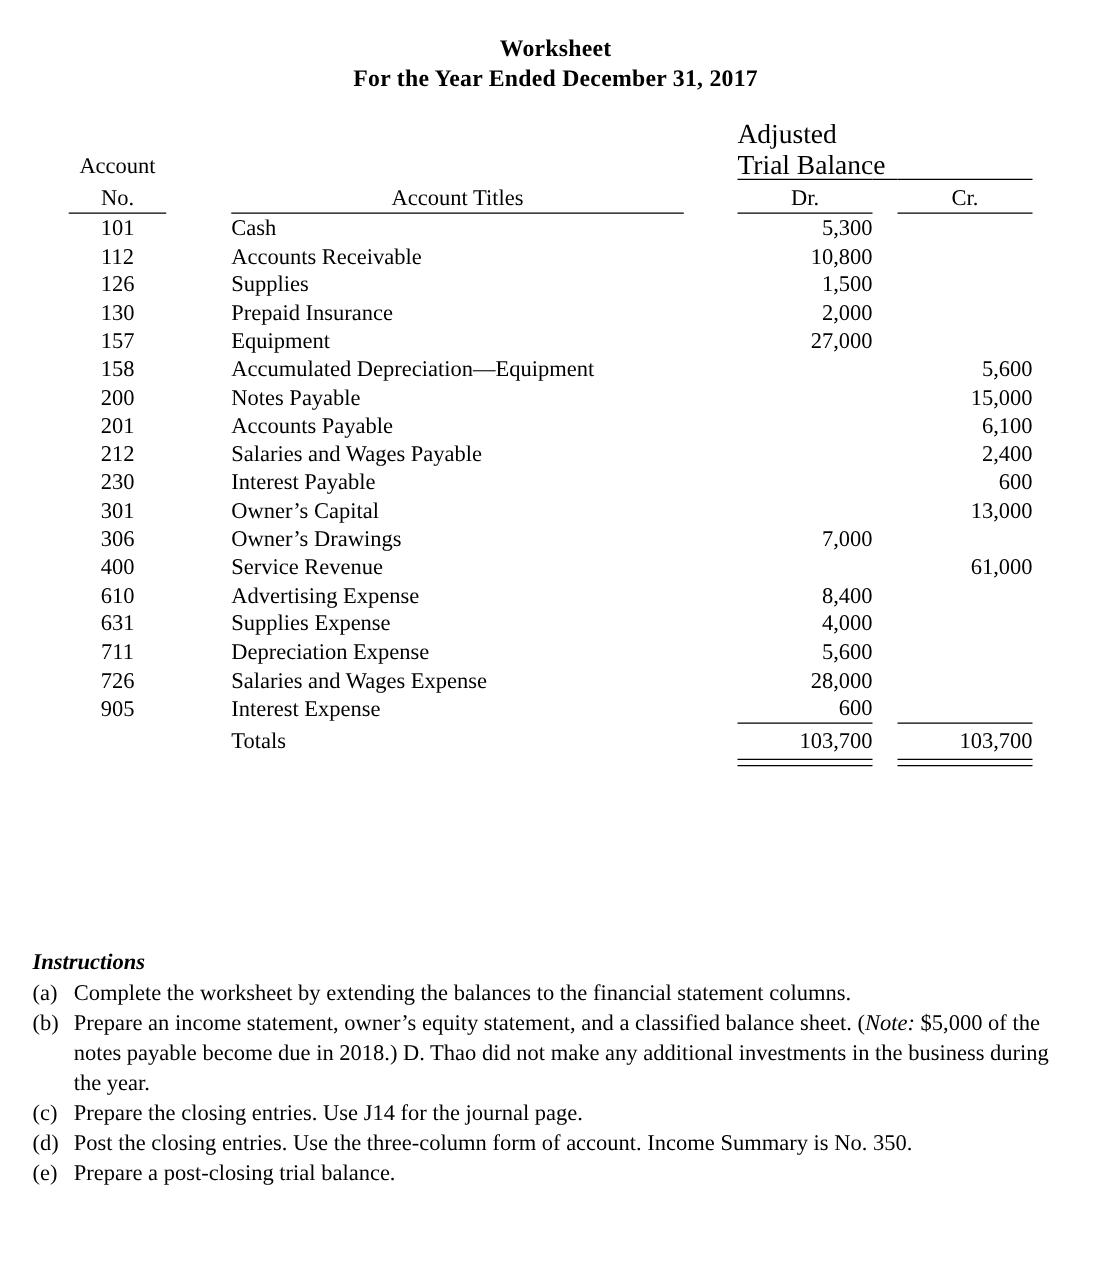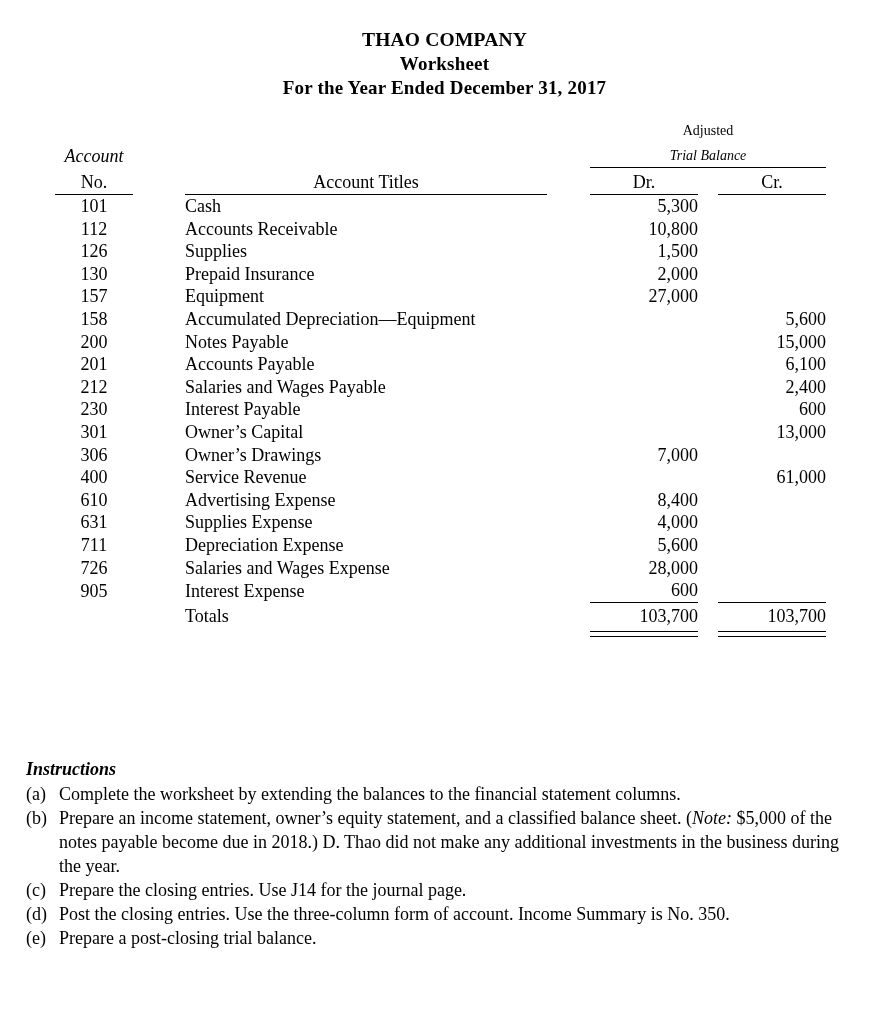--- a/index.html
+++ b/index.html
@@ -59,30 +59,30 @@
   col.c-pad-r { width: 63px; }
 
   
   .hdr-stack {
     text-align: center;
     font-weight: bold;
     font-size: 18px;
     line-height: 23px;
   }
   .hdr-span {
-    text-align: center;
+    text-align: left;
     font-weight: bold;
-    font-size: 14px;
+    font-size: 22px;
     line-height: 23px;
   }
   .rule-bottom { border-bottom: 1.4px solid #000; }
   .rule-bottom-thin { border-bottom: 1.2px solid #000; text-align: center; }
 
   .hdr-row-top td { height: 26px; }
-  .hdr-row-mid td { height: 25px; font-style: italic; }
+  .hdr-row-mid td { height: 25px; }
   .hdr-row-sub td { height: 26px; }
 
   
   tr.data-row td { height: 22.6px; line-height: 22.6px; }
   .cell-no {
     text-align: center;
     font-size: 18px;
   }
   .cell-title {
     text-align: left;
@@ -149,21 +149,20 @@
   .instr-text.justify {
     text-align: justify;
     text-justify: inter-word;
   }
   .instr-text i { font-style: italic; }
 </style>
 </head>
 <body>
 
 <div class="title-block">
-  <div class="title-line company">THAO COMPANY</div>
   <div class="title-line">Worksheet</div>
   <div class="title-line">For the Year Ended December 31, 2017</div>
 </div>
 
 <div class="sheet">
   <table class="ws">
     <colgroup>
       <col class="c-pad-l">
         <col class="c-no">
         <col class="c-gap1">

